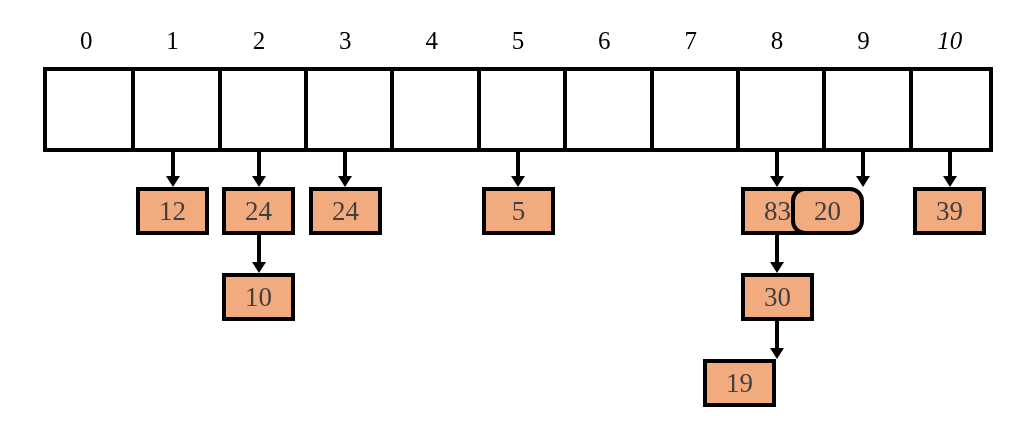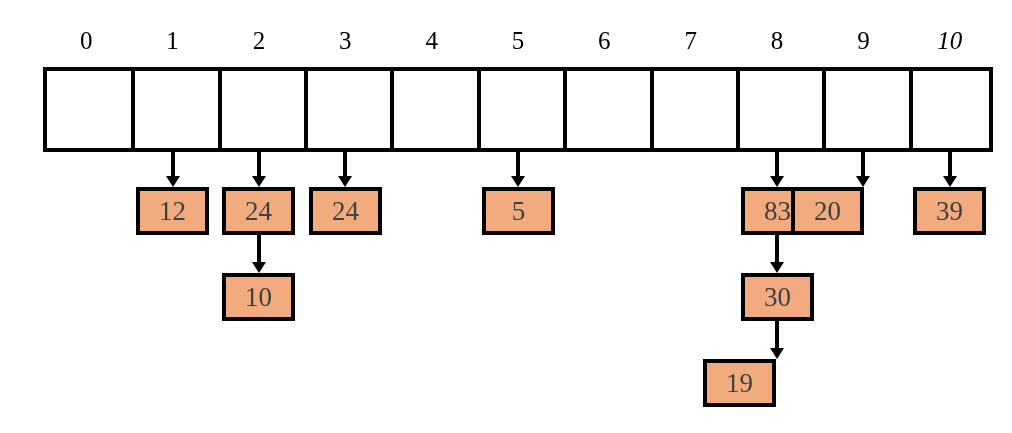--- a/index.html
+++ b/index.html
@@ -168,17 +168,17 @@
 
   <div id="node-layer">
       <div class="chain-node" style="left: 136px; top: 187px;">12</div>
       <div class="chain-node" style="left: 222px; top: 187px;">24</div>
       <div class="chain-node" style="left: 222px; top: 273px;">10</div>
       <div class="chain-node" style="left: 309px; top: 187px;">24</div>
       <div class="chain-node" style="left: 482px; top: 187px;">5</div>
       <div class="chain-node" style="left: 741px; top: 187px;">83</div>
       <div class="chain-node" style="left: 741px; top: 273px;">30</div>
       <div class="chain-node" style="left: 703px; top: 359px;">19</div>
-      <div class="chain-node" style="left: 791px; top: 187px;">20</div>
+      <div class="chain-node" style="left: 791px; top: 187px; border-radius: 14px;">20</div>
       <div class="chain-node" style="left: 913px; top: 187px;">39</div>
     </div>
 
 </div>
 
 </body></html>

